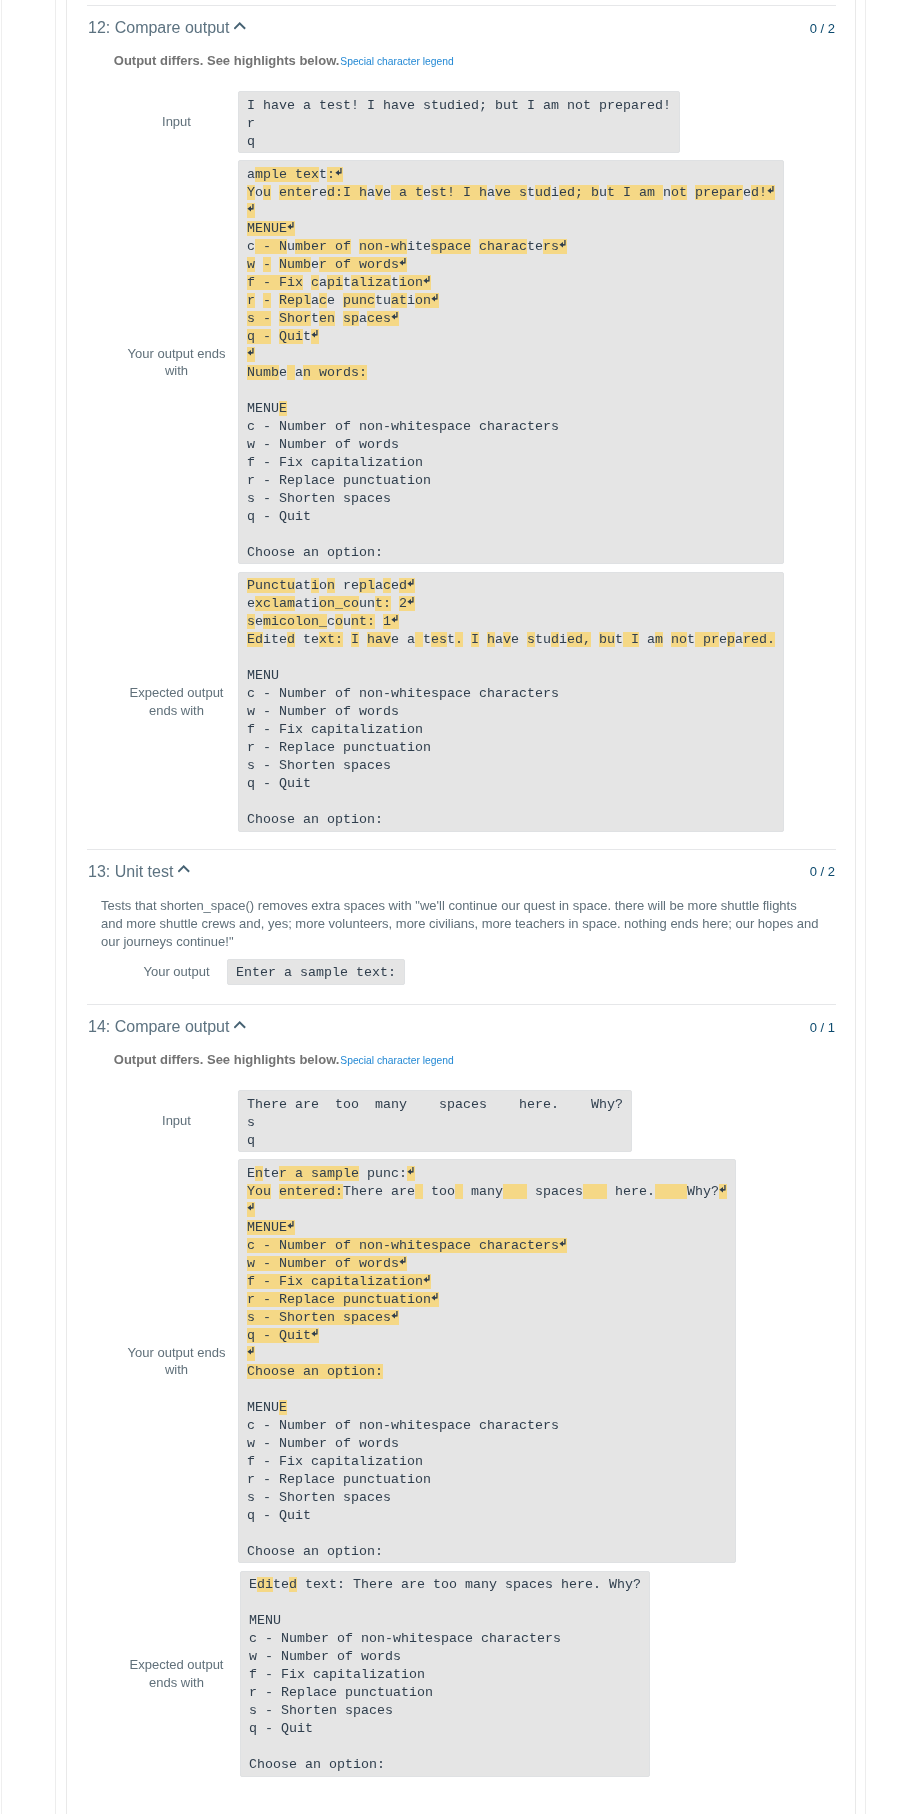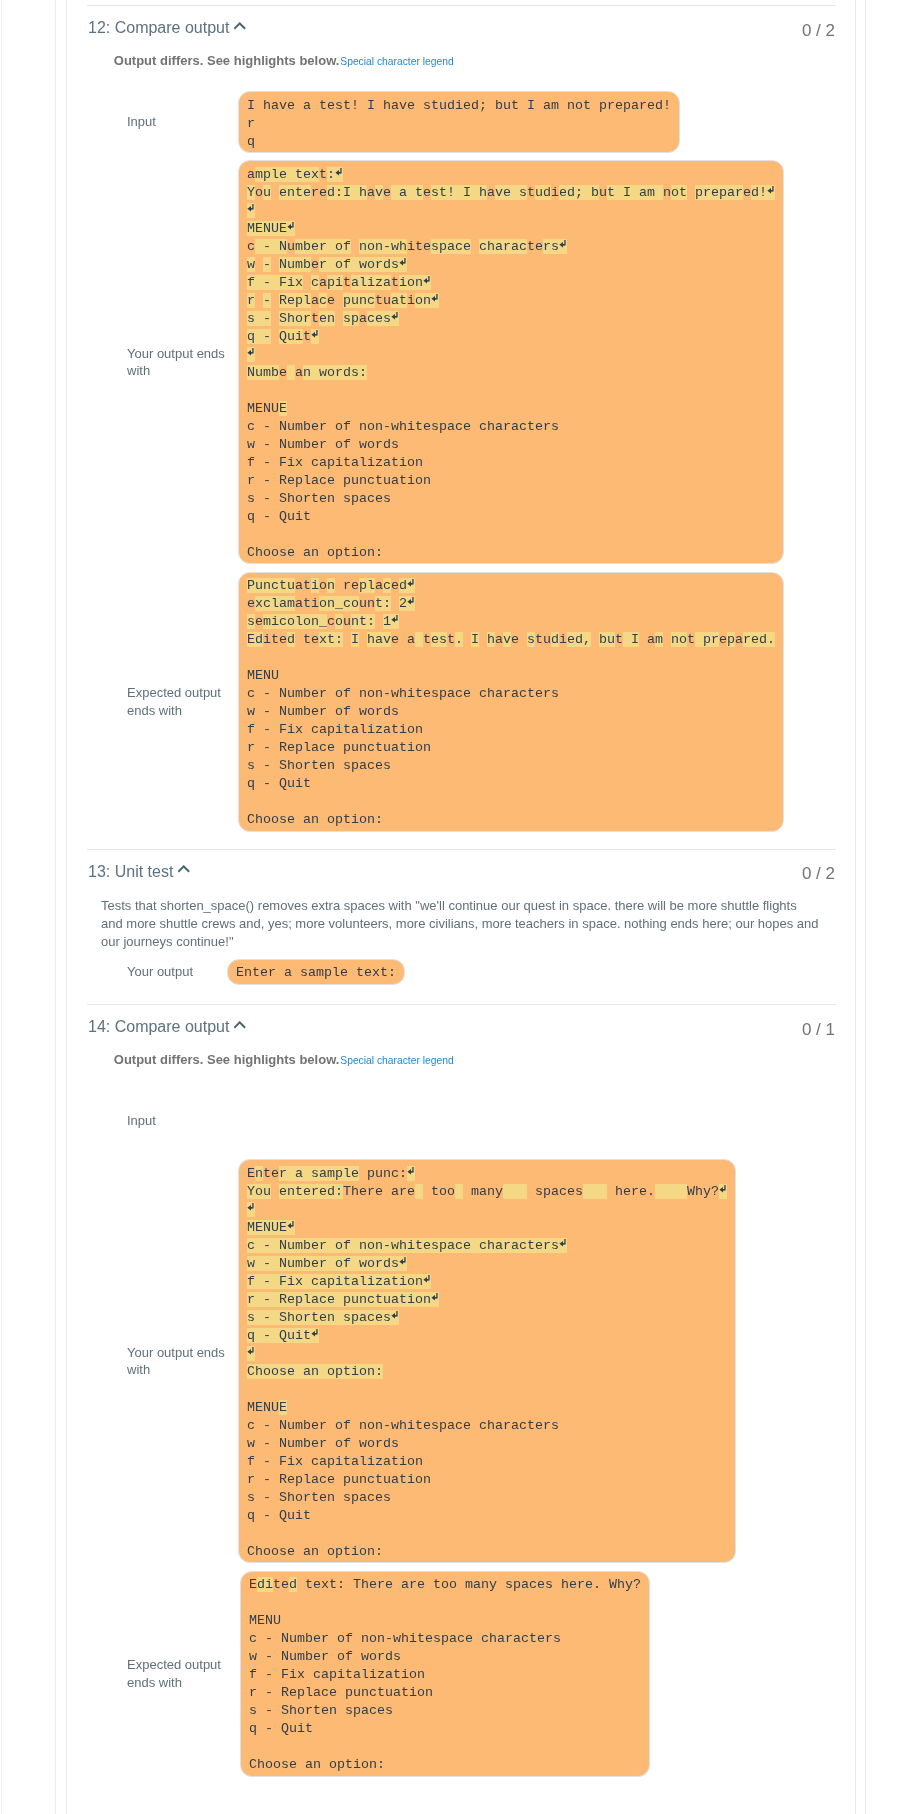--- a/index.html
+++ b/index.html
@@ -16,31 +16,31 @@
   #rail-d { left:855px; background:#e9e9e9; }
   #rail-e { left:865px; background:#ededed; }
 
   .content { position:absolute; left:67px; top:0; width:788px; }
 
   .section { position:relative; }
   .sep { position:absolute; left:20px; width:749px; height:1px; background:#e6e7e9; }
 
   .sec-title { position:absolute; left:21px; font-size:16px; color:#5c7280; white-space:nowrap; }
   .chev-wrap { display:inline-block; width:12px; height:8px; margin-left:5px; position:relative; top:-3.3px; }
-  .score { position:absolute; left:768px; font-size:17px; color:#737373; text-align:right; transform:translateX(-100%); white-space:nowrap;padding-left:19px;}
+  .score { position:absolute; left:768px; font-size:13px; color:#0c4a6e; text-align:right; transform:translateX(-100%); white-space:nowrap;padding-left:19px;}
 
   .status-text { position:absolute; left:46.8px; font-size:13px; color:#737373; white-space:nowrap;font-weight:bold; }
   .legend-link { position:absolute; left:273.3px; font-size:10.3px; color:#2288d4; white-space:nowrap; }
 
   .desc { position:absolute; left:34px; width:719px; font-size:13px; color:#60707a; line-height:18px; }
 
-  .io-label { position:absolute; font-size:13px; color:#60707a; line-height:17.5px; text-align:left; }
+  .io-label { position:absolute; font-size:13px; color:#60707a; line-height:17.5px; text-align:center; }
   .io-box {
     position:absolute;
-    background:#fdba74; border:1px solid #dfe1e3; border-radius:12px;
+    background:#e5e5e5; border:1px solid #dfe1e3; border-radius:2px;
     padding:3px 8px;
     font-family:"Liberation Mono", monospace; font-size:13.3333px; line-height:18px;
     color:#2f3e4d; white-space:pre; display:inline-block;
     box-sizing:content-box; overflow:hidden;
   }
   .io-inner { position:relative; top:1.6px; display:block; }
   .hl { background:#f5d886; }
   .crsym { display:inline-block; width:8px; height:18px; vertical-align:top; position:relative; overflow:visible; }
   .crsym svg { position:absolute; left:0.4px; top:1.7px; }
 </style>
@@ -172,20 +172,23 @@
       <div class="io-label" style="left:60px;width:99px;top:114.25px"><span>Your output</span></div>
     </div>
     <div class="section" style="position:absolute;left:0;top:1004.2000000000002px;width:788px;height:789.6000000000001px">
       <div class="sep" style="top:0px"></div>
       <div class="sec-title" style="top:14px"><span>14: Compare output</span><span class="chev-wrap"><svg width="12" height="8" viewBox="0 0 12 8">
             <path d="M1 6.1 L5.7 1.4 L10.4 6.1" fill="none" stroke="#466273" stroke-width="2" stroke-linecap="square" stroke-linejoin="miter"></path>
           </svg></span></div>
       <div class="score" style="top:15.5px"><span>0 / 1</span></div>
       <div class="status-text" style="top:48px"><span>Output differs. See highlights below.</span></div>
       <div class="legend-link" style="top:51px"><span>Special character legend</span></div>
+      <div class="io-box" style="left:171px;top:86px;height:54px"><span class="io-inner"><span class="code-line"><span>There are  too  many    spaces    here.    Why?</span></span>
+<span class="code-line"><span>s</span></span>
+<span class="code-line"><span>q</span></span></span></div>
       <div class="io-label" style="left:60px;width:99px;top:108.25px"><span>Input</span></div>
       <div class="io-box" style="left:171px;top:155.3px;height:396px"><span class="io-inner"><span class="code-line"><span>E</span><span class="hl">n</span><span>te</span><span class="hl">r a sample</span><span> punc:</span><span class="hl"><span class="crsym"><svg width="7" height="8" viewBox="0 0 7 8">
                   <path d="M5.3 0 H6.6 V5.4 H3.4 V4.2 H5.3 Z" fill="#2f3e4d"></path>
                   <path d="M0.4 4.8 L4.0 2.0 L4.0 7.6 Z" fill="#2f3e4d"></path>
                   <rect x="3.2" y="4.2" width="2.2" height="1.2" fill="#2f3e4d"></rect>
                 </svg></span></span></span>
 <span class="code-line"><span class="hl">You</span><span> </span><span class="hl">entered:</span><span>There are</span><span class="hl"> </span><span> too</span><span class="hl"> </span><span> many</span><span class="hl">   </span><span> spaces</span><span class="hl">   </span><span> here.</span><span class="hl">    </span><span>Why?</span><span class="hl"><span class="crsym"><svg width="7" height="8" viewBox="0 0 7 8">
                   <path d="M5.3 0 H6.6 V5.4 H3.4 V4.2 H5.3 Z" fill="#2f3e4d"></path>
                   <path d="M0.4 4.8 L4.0 2.0 L4.0 7.6 Z" fill="#2f3e4d"></path>
                   <rect x="3.2" y="4.2" width="2.2" height="1.2" fill="#2f3e4d"></rect>

